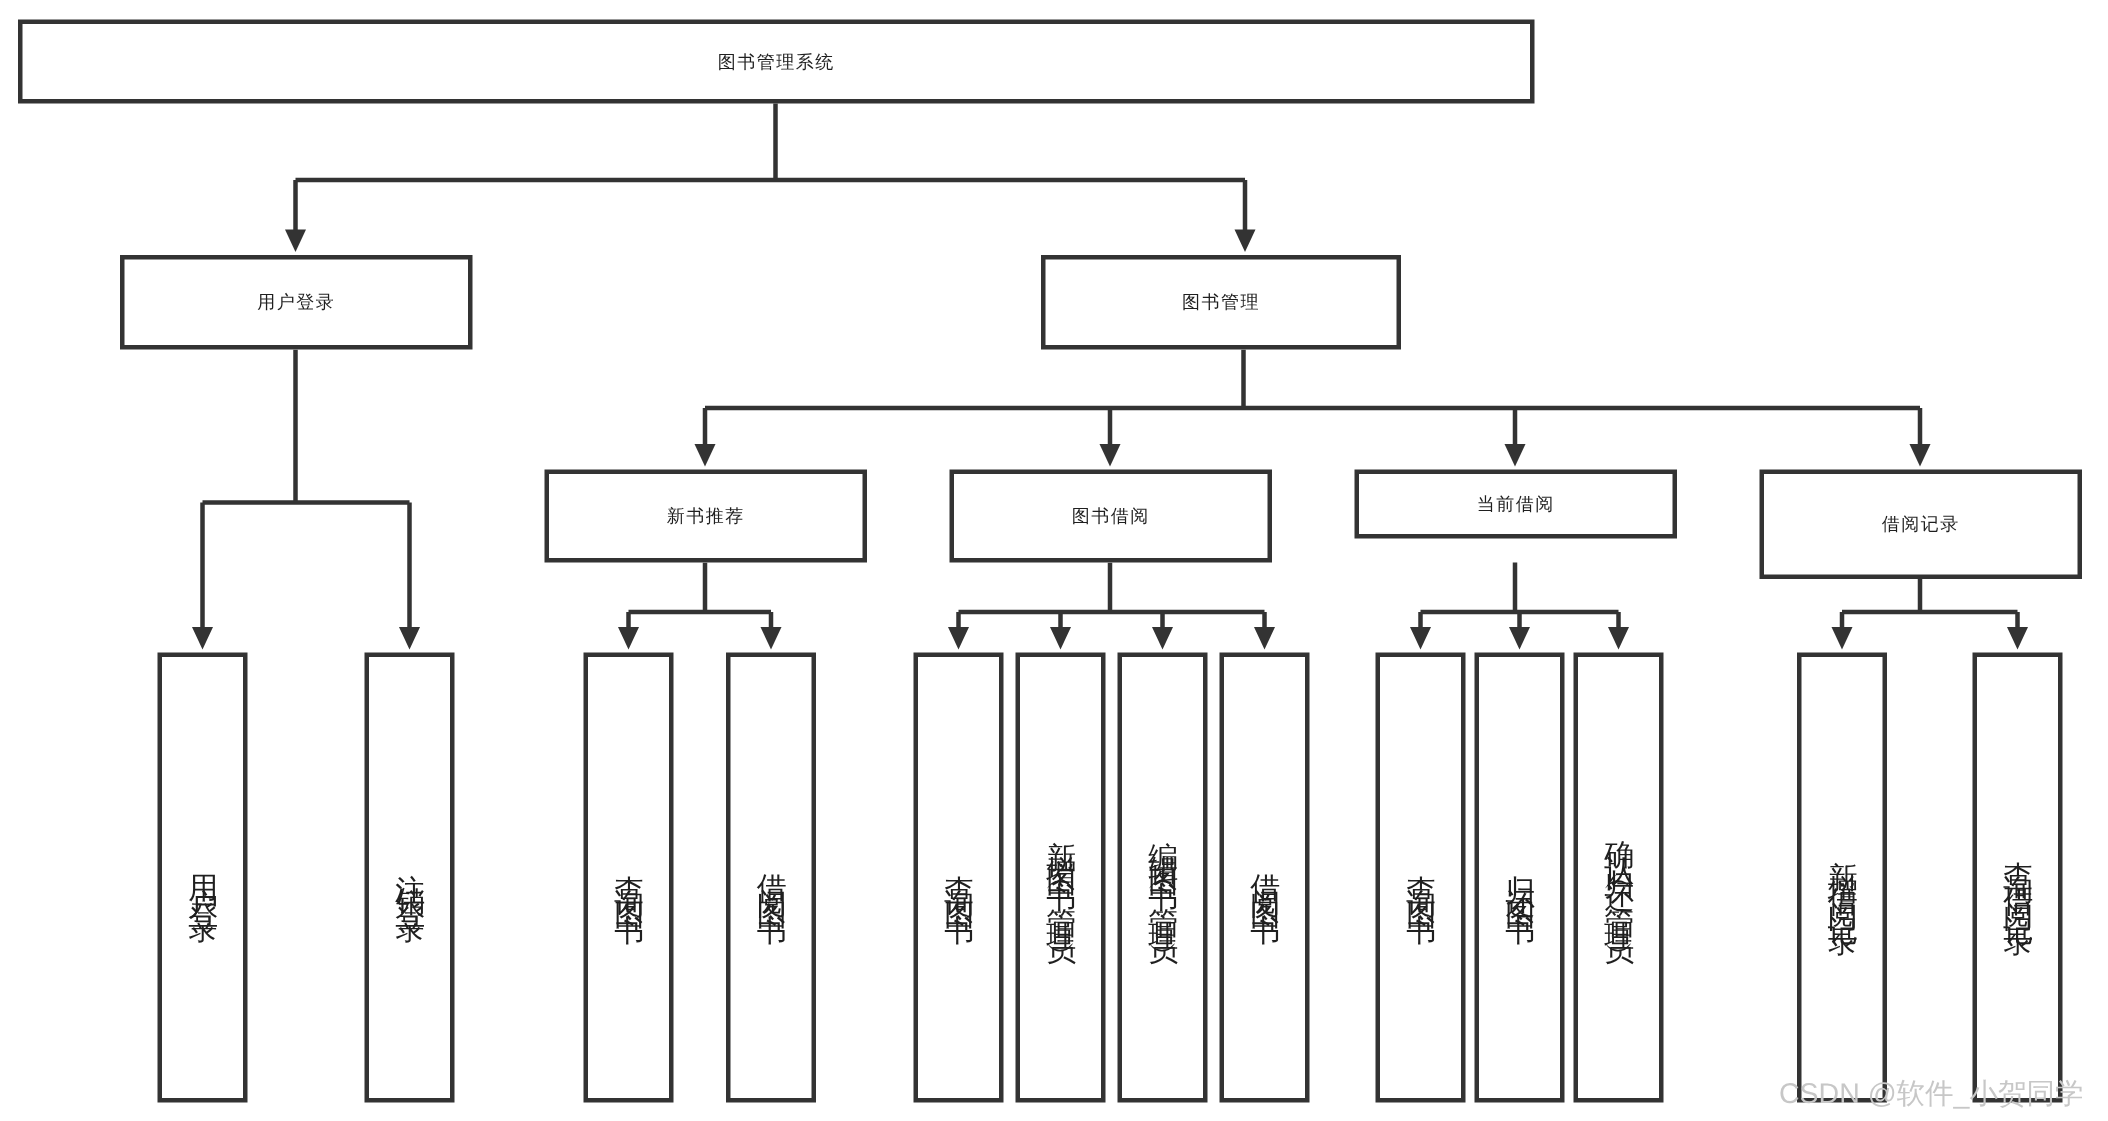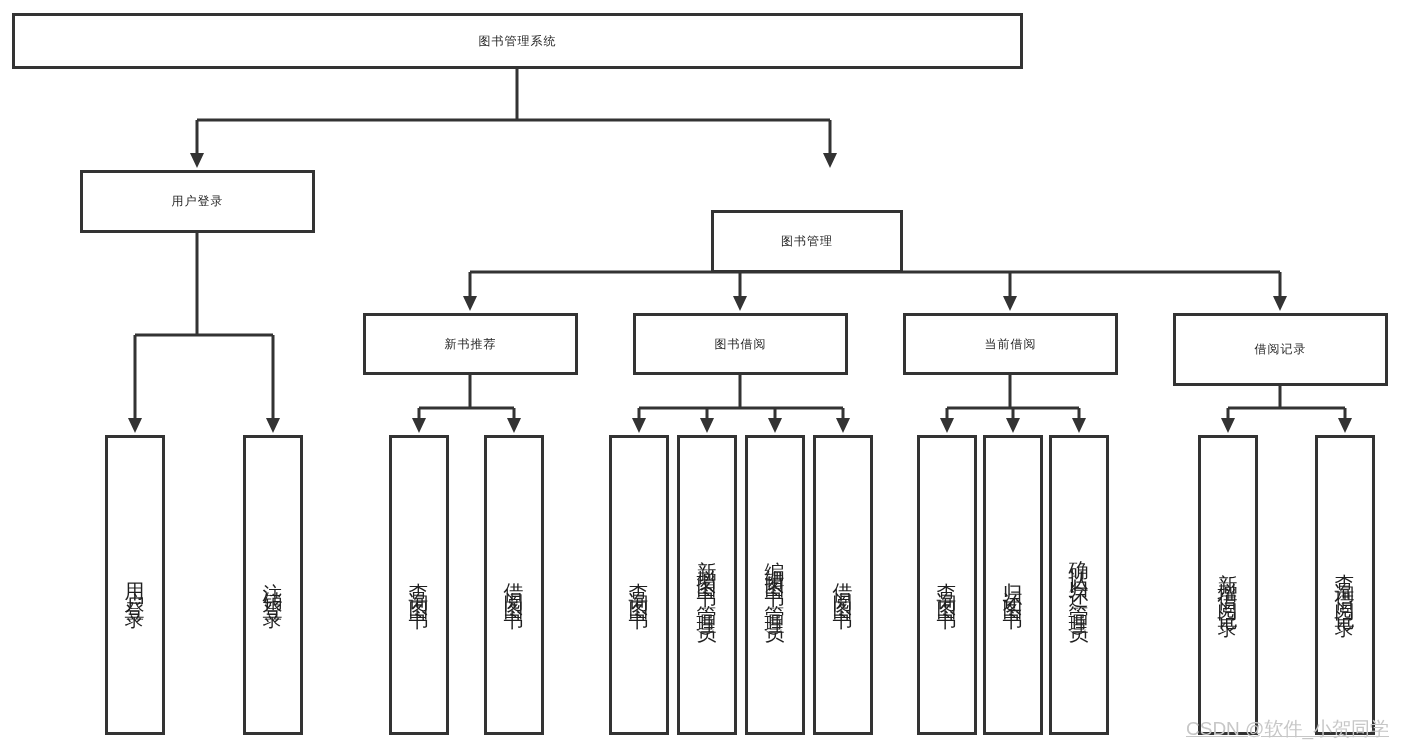--- a/index.html
+++ b/index.html
@@ -55,21 +55,20 @@
     white-space: nowrap;
   }
   .watermark {
     position: absolute;
     left: 1186px;
     top: 716px;
     font-size: 19px;
     color: var(--watermark);
     z-index: 5;
     white-space: nowrap;
-    text-decoration: underline;
   }
 </style>
 </head>
 <body>
 
 <div class="stage">
 
   <svg class="wires" width="1405" height="747" viewBox="0 0 1405 747" aria-hidden="true">
 
     <path d="
@@ -104,31 +103,31 @@
     </g>
   </svg>
 
   <div class="node hnode" style="left:12px; top:13px; width:1011px; height:56px;">
     <span>图书管理系统</span>
   </div>
 
   <div class="node hnode" style="left:80px; top:170px; width:235px; height:63px;">
     <span>用户登录</span>
   </div>
-  <div class="node hnode" style="left:711px; top:170px; width:192px; height:63px;margin-top:40px;">
+  <div class="node hnode" style="left:694px; top:170px; width:240px; height:63px;">
     <span>图书管理</span>
   </div>
 
   <div class="node hnode" style="left:363px; top:313px; width:215px; height:62px;">
     <span>新书推荐</span>
   </div>
   <div class="node hnode" style="left:633px; top:313px; width:215px; height:62px;">
     <span>图书借阅</span>
   </div>
-  <div class="node hnode" style="left:903px; top:313px; width:215px; height:62px;">
+  <div class="node hnode" style="left:903px; top:313px; width:215px; height:46px;">
     <span>当前借阅</span>
   </div>
   <div class="node hnode" style="left:1173px; top:313px; width:215px; height:73px;">
     <span>借阅记录</span>
   </div>
 
   <div class="node leaf" style="left:105px;">
     <span class="vtext">用户登录</span>
   </div>
   <div class="node leaf" style="left:243px;">

